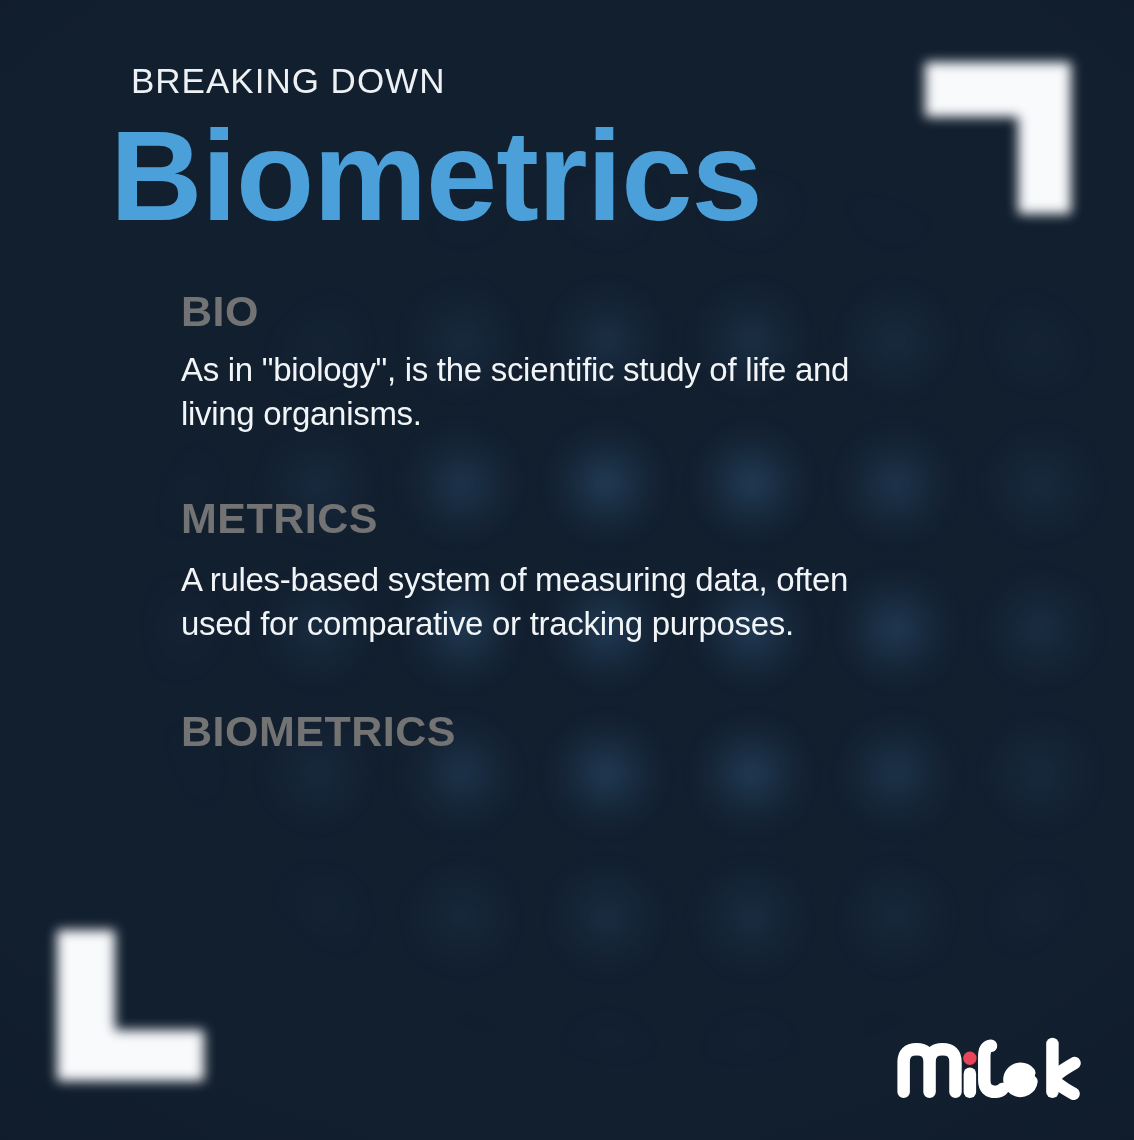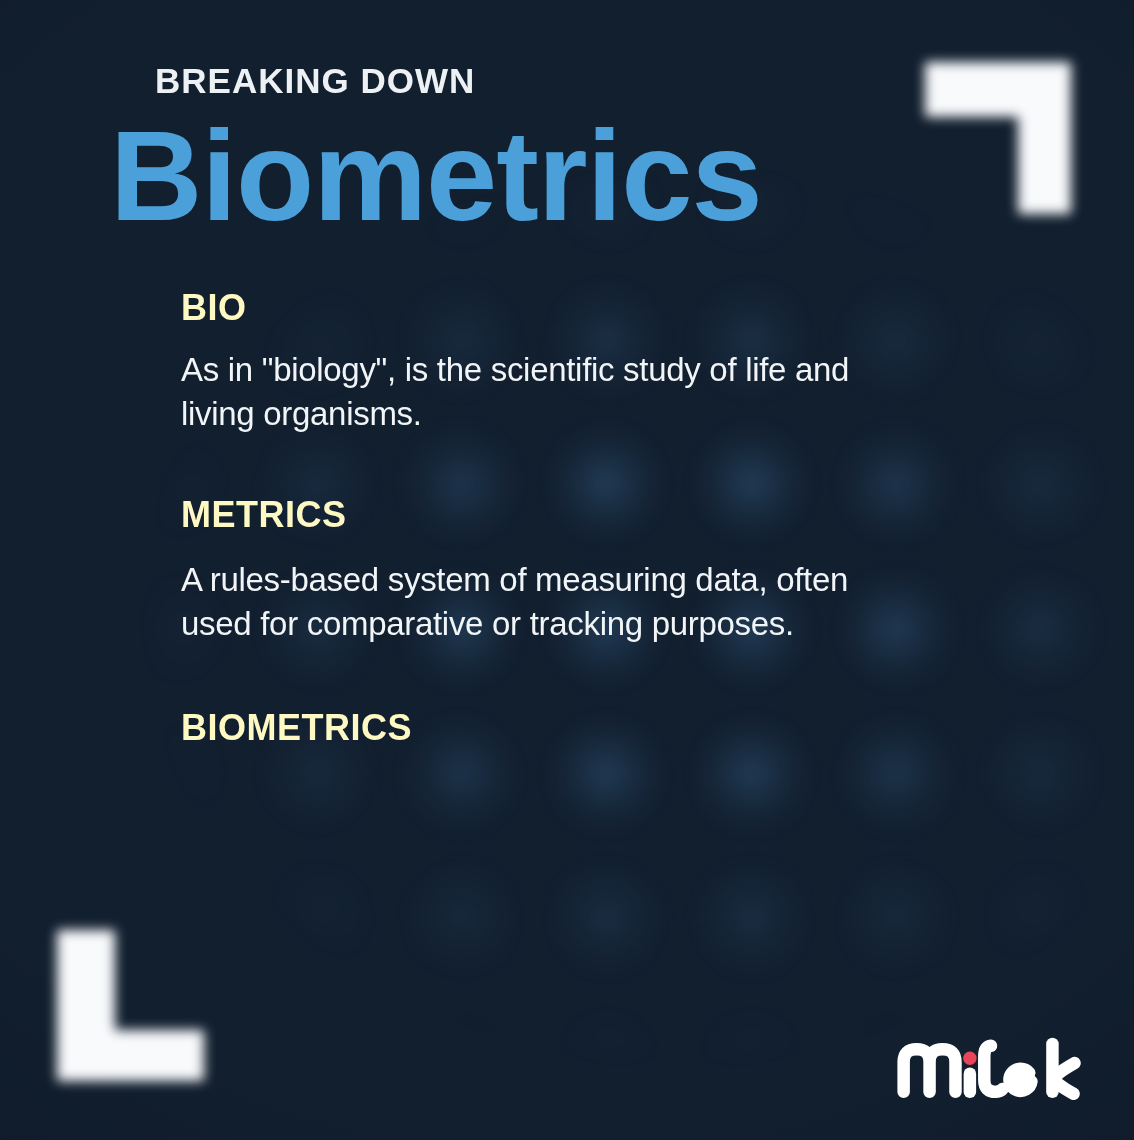--- a/index.html
+++ b/index.html
@@ -38,33 +38,33 @@
   .bracket .bar { position: absolute; background: #f8fafc; border-radius: 2px; }
   .bracket-tr { left: 925px; top: 62px; width: 146px; height: 152px; }
   .bracket-tr .bar-h { left: 0; top: 0; width: 146px; height: 55px; }
   .bracket-tr .bar-v { right: 0; top: 0; width: 53px; height: 152px; }
   .bracket-bl { left: 57px; top: 930px; width: 147px; height: 151px; }
   .bracket-bl .bar-v { left: 0; top: 0; width: 58px; height: 151px; }
   .bracket-bl .bar-h { left: 0; bottom: 0; width: 147px; height: 51px; }
 
   .eyebrow {
     position: absolute; left: 131px; top: 62px;
-    font-size: 35px; font-weight: 700; letter-spacing: 1px;
-    line-height: 1.1; color: #eef1f4; margin-left: 24px;
+    font-size: 35px; font-weight: 400; letter-spacing: 1px;
+    line-height: 1.1; color: #eef1f4;
   }
   .title {
     position: absolute; left: 110px; top: 106px;
     font-size: 128px; font-weight: 700; letter-spacing: -1px;
     line-height: 1.1; color: #4ba0d9;
   }
 
   .section { position: absolute; left: 181px; }
   .section-heading {
-    font-size: 36px; font-weight: 700; letter-spacing: 0.5px;
-    line-height: 1.1; color: #fef9c3;
+    font-size: 43px; font-weight: 700; letter-spacing: 0.5px;
+    line-height: 1.1; color: #737373;
   }
   .section-body {
     font-size: 33px; font-weight: 400; letter-spacing: -0.3px;
     line-height: 44px; color: #f2f5f7; white-space: pre;
   }
   .pos-bio-h        { top: 288px; }
   .pos-bio-b        { top: 348px; }
   .pos-metrics-h    { top: 495px; }
   .pos-metrics-b    { top: 558px; }
   .pos-biometrics-h { top: 708px; }

